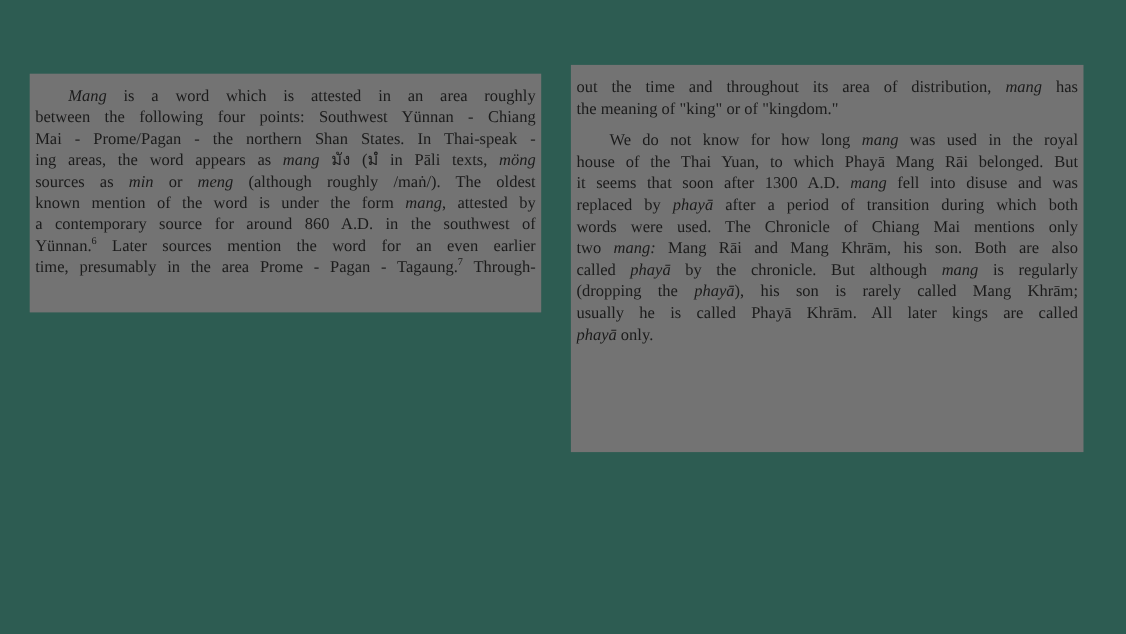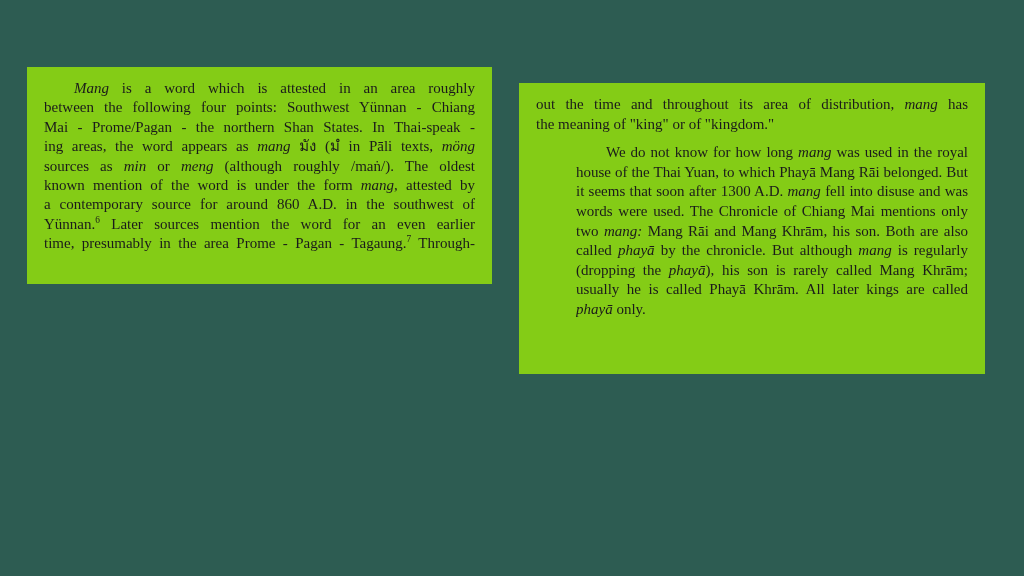--- a/index.html
+++ b/index.html
@@ -5,40 +5,40 @@
   html, body { margin: 0; padding: 0; }
   body {
     width: 1024px; height: 576px;
     position: relative;
     overflow: hidden;
     background: #2d5c52;
     font-family: "Liberation Serif", "DejaVu Serif", serif;
   }
   .page {
     position: absolute;
-    background: #84cc16;
+    background: #737373;
     color: #1b1b1b;
     box-sizing: border-box;
-    padding: 12px 17px;
+    padding: 12px 5px;
   }
   #left-page  { left: 27px;  top: 67px; width: 465px; height: 217px; }
-  #right-page { left: 519px; top: 83px; width: 466px; height: 291px; }
+  #right-page { left: 519px; top: 59px; width: 466px; height: 352px; }
   .line {
     font-size: 15px;
     line-height: 19.4px;
     height: 19.4px;
     overflow: hidden;
     text-align: justify;
     text-align-last: justify;
     -moz-text-align-last: justify;
   }
   #right-page .line { line-height: 19.6px; height: 19.6px; }
   .line.nj { text-align: left; text-align-last: left; -moz-text-align-last: left; }
   .line.ind { text-indent: 30px; }
-  .paragraph + .paragraph { margin-top: 9px; margin-left: 40px; }
+  .paragraph + .paragraph { margin-top: 9px; }
   .it { font-style: italic; }
   sup { font-size: 0.62em; line-height: 0; vertical-align: super; }
 </style>
 </head>
 <body>
 
 <div class="page" id="left-page">
     <div class="paragraph">
       <div class="line ind"><span class="it">Mang</span><span> is a word which is attested in an area roughly</span></div>
       <div class="line"><span>between the following four points: Southwest Yünnan - Chiang</span></div>
@@ -53,20 +53,21 @@
   </div>
 <div class="page" id="right-page">
     <div class="paragraph">
       <div class="line"><span>out the time and throughout its area of distribution, </span><span class="it">mang</span><span> has</span></div>
       <div class="line nj"><span>the meaning of "king" or of "kingdom."</span></div>
     </div>
     <div class="paragraph">
       <div class="line ind"><span>We do not know for how long </span><span class="it">mang</span><span>  was used in the royal</span></div>
       <div class="line"><span>house of the Thai Yuan, to which Phayā Mang Rāi belonged.  But</span></div>
       <div class="line"><span>it seems that soon after 1300 A.D. </span><span class="it">mang</span><span> fell into disuse and was</span></div>
+      <div class="line"><span>replaced by </span><span class="it">phayā</span><span> after a period of transition during which both</span></div>
       <div class="line"><span>words were used.  The Chronicle of Chiang Mai mentions only</span></div>
       <div class="line"><span>two </span><span class="it">mang:</span><span>  Mang Rāi and Mang Khrām, his son.  Both are also</span></div>
       <div class="line"><span>called </span><span class="it">phayā</span><span> by the chronicle.  But although </span><span class="it">mang</span><span> is regularly</span></div>
       <div class="line"><span>(dropping the </span><span class="it">phayā</span><span>), his son is rarely called Mang Khrām;</span></div>
       <div class="line"><span>usually he is called Phayā Khrām.   All later kings are called</span></div>
       <div class="line nj"><span class="it">phayā</span><span> only.</span></div>
     </div>
   </div>
 
 </body></html>

